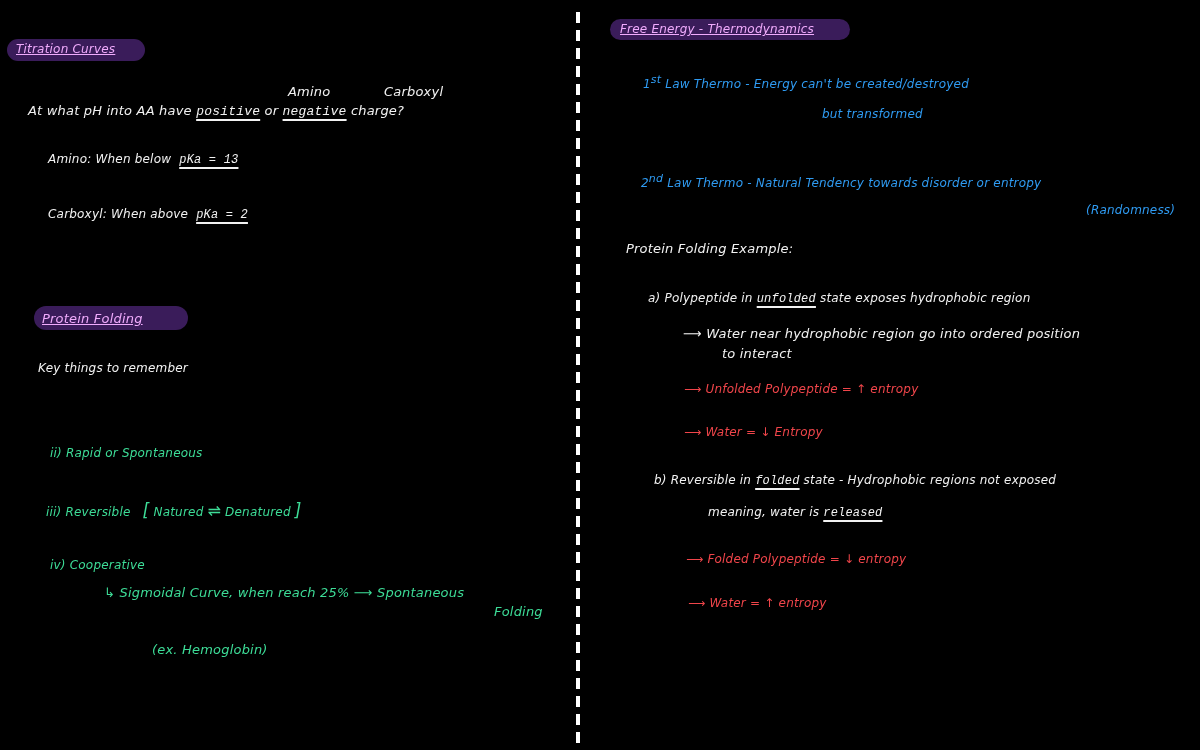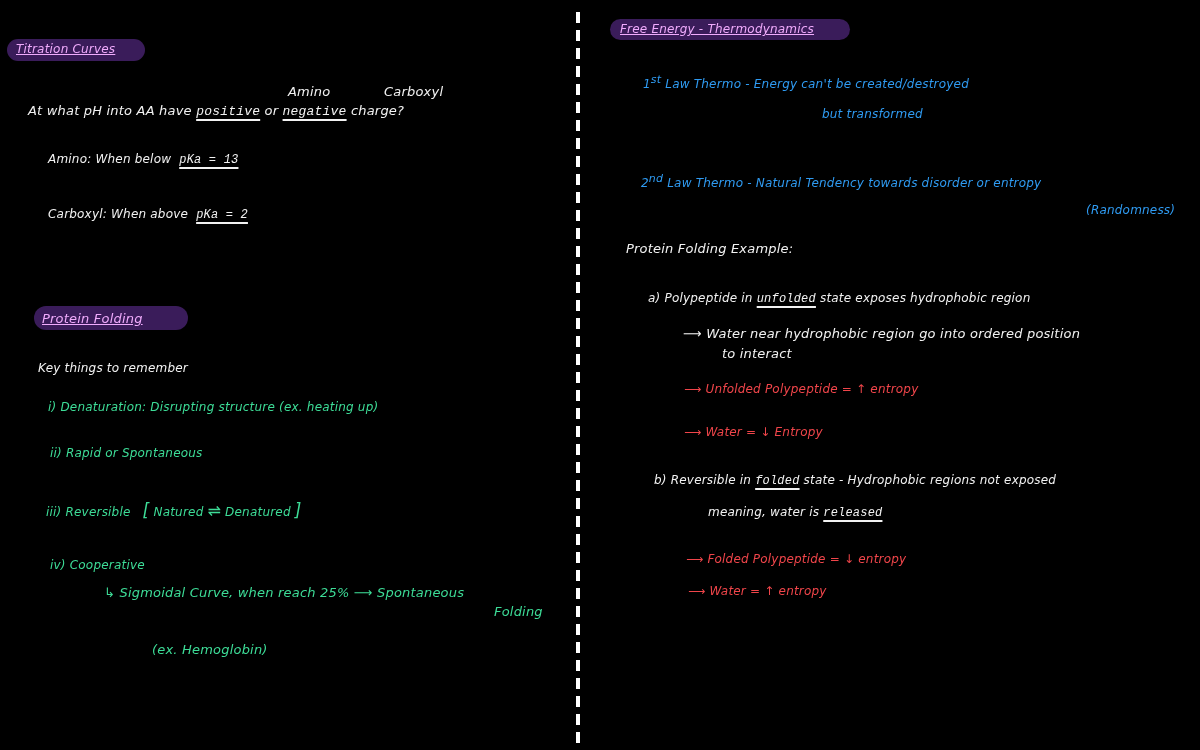--- a/index.html
+++ b/index.html
@@ -54,21 +54,20 @@
   <div class="ink white s12" style="left:48px;top:207px;">
     <span>Carboxyl: When above</span>
     &nbsp;<span class="u">pKa = 2</span>
   </div>
 
   <div class="hl" style="left:34px;top:306px;width:154px;height:24px;"></div>
   <div class="ink hl-text s13" style="left:42px;top:311px;">Protein Folding</div>
 
   <div class="ink white s12" style="left:38px;top:361px;">Key things to remember</div>
 
-  <div class="ink green s12" style="left:48px;top:400px;">i) Denaturation: Disrupting structure (ex. heating up)</div>
   <div class="ink green s12" style="left:50px;top:446px;">ii) Rapid or Spontaneous</div>
   <div class="ink green s12" style="left:46px;top:500px;">
     <span>iii) Reversible</span>
     &nbsp;&nbsp;<span style="font-size:17px;">[</span>
     <span>Natured</span>
     <span style="font-size:16px;">⇌</span>
     <span>Denatured</span>
     <span style="font-size:17px;">]</span>
   </div>
   <div class="ink green s12" style="left:50px;top:558px;">iv) Cooperative</div>
@@ -108,15 +107,15 @@
   <div class="ink white s12" style="left:654px;top:473px;">
     <span>b) Reversible in</span>
     <span class="u">folded</span>
     <span>state - Hydrophobic regions not exposed</span>
   </div>
   <div class="ink white s12" style="left:708px;top:505px;">
     <span>meaning, water is</span>
     <span class="u">released</span>
   </div>
   <div class="ink red s12" style="left:686px;top:552px;">⟶ Folded Polypeptide = ↓ entropy</div>
-  <div class="ink red s12" style="left:688px;top:584px;">⟶ Water = ↑ entropy</div>
+  <div class="ink red s12" style="left:688px;top:596px;">⟶ Water = ↑ entropy</div>
 
 </div>
 
 </body></html>

